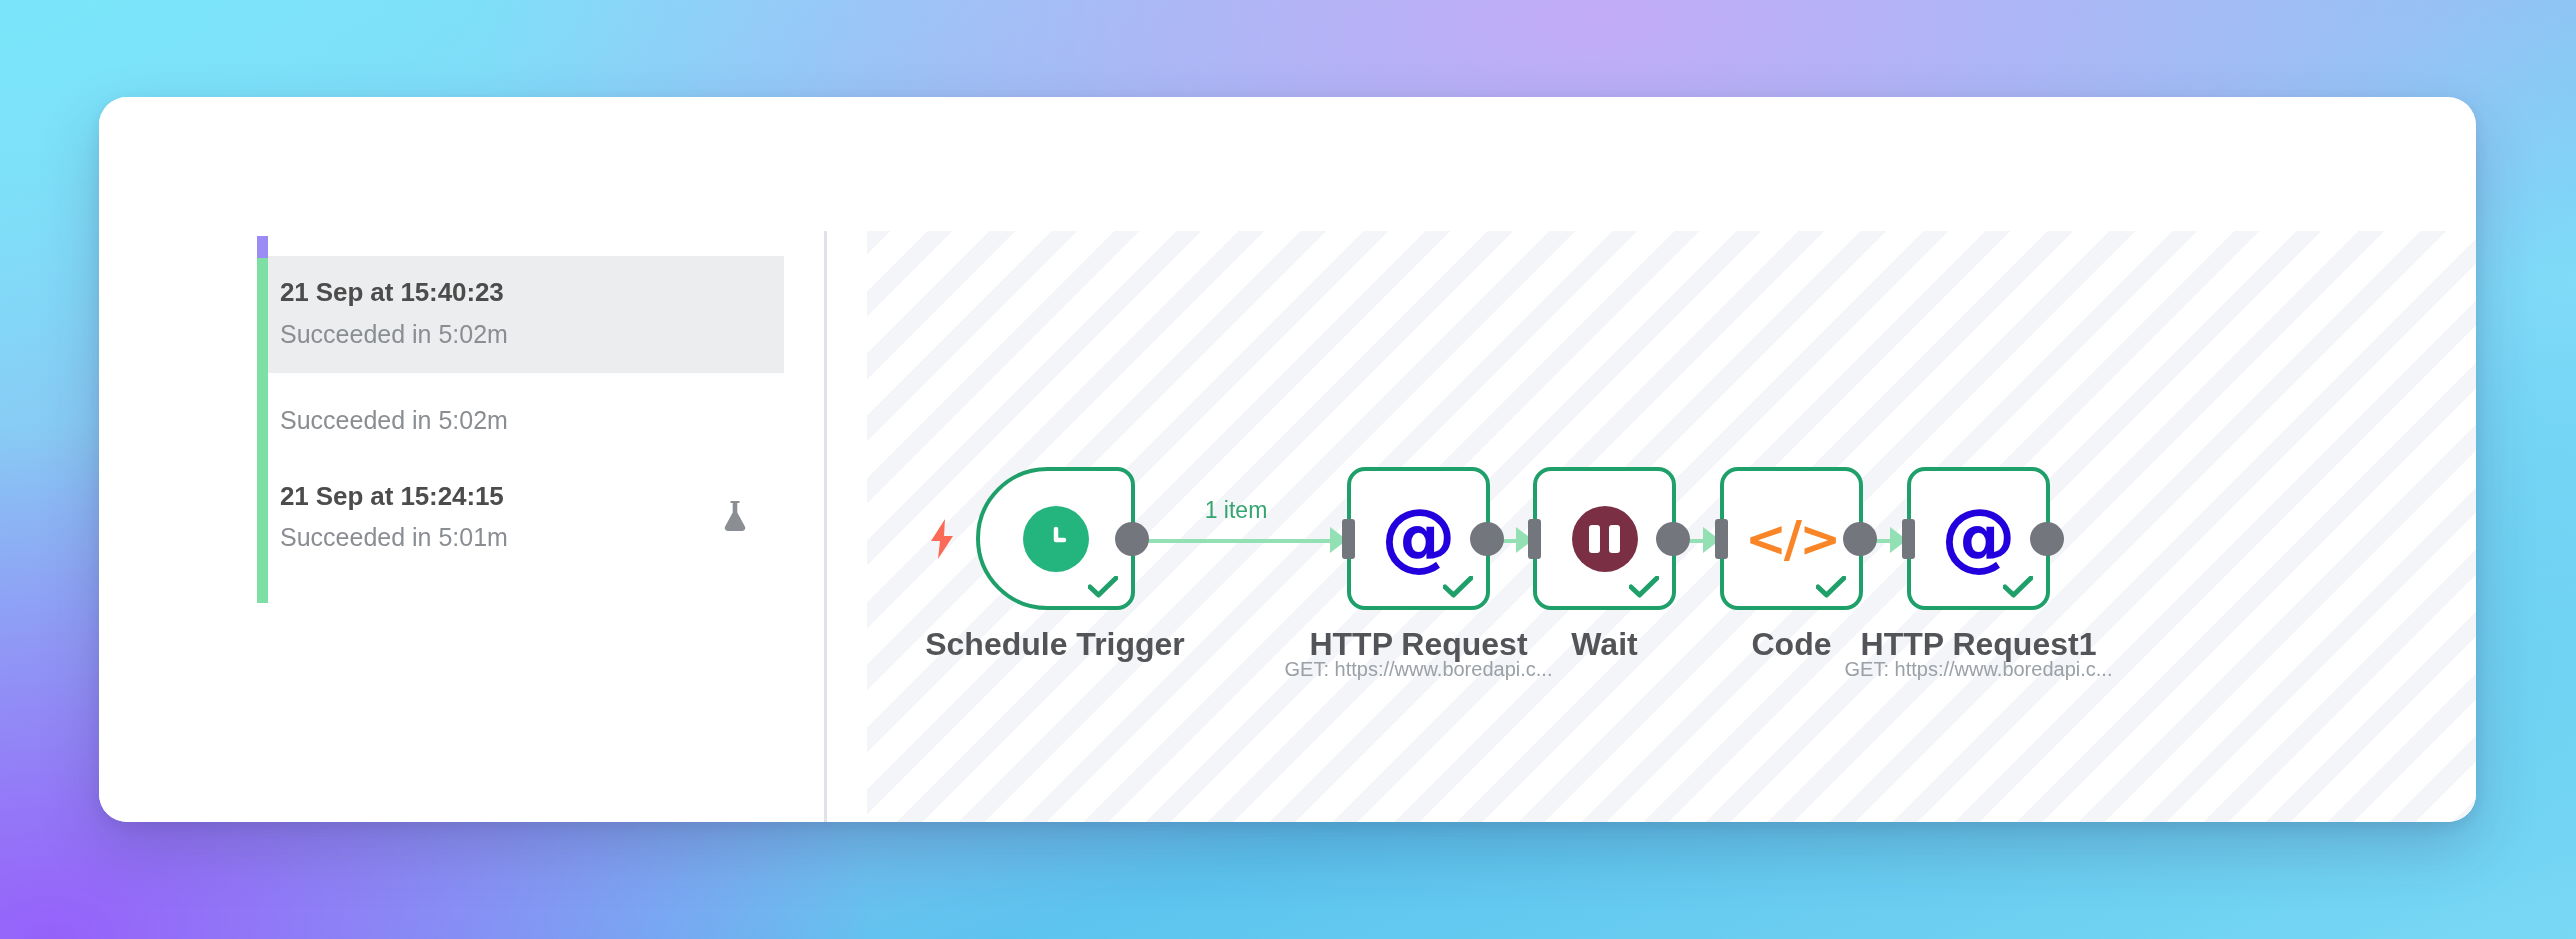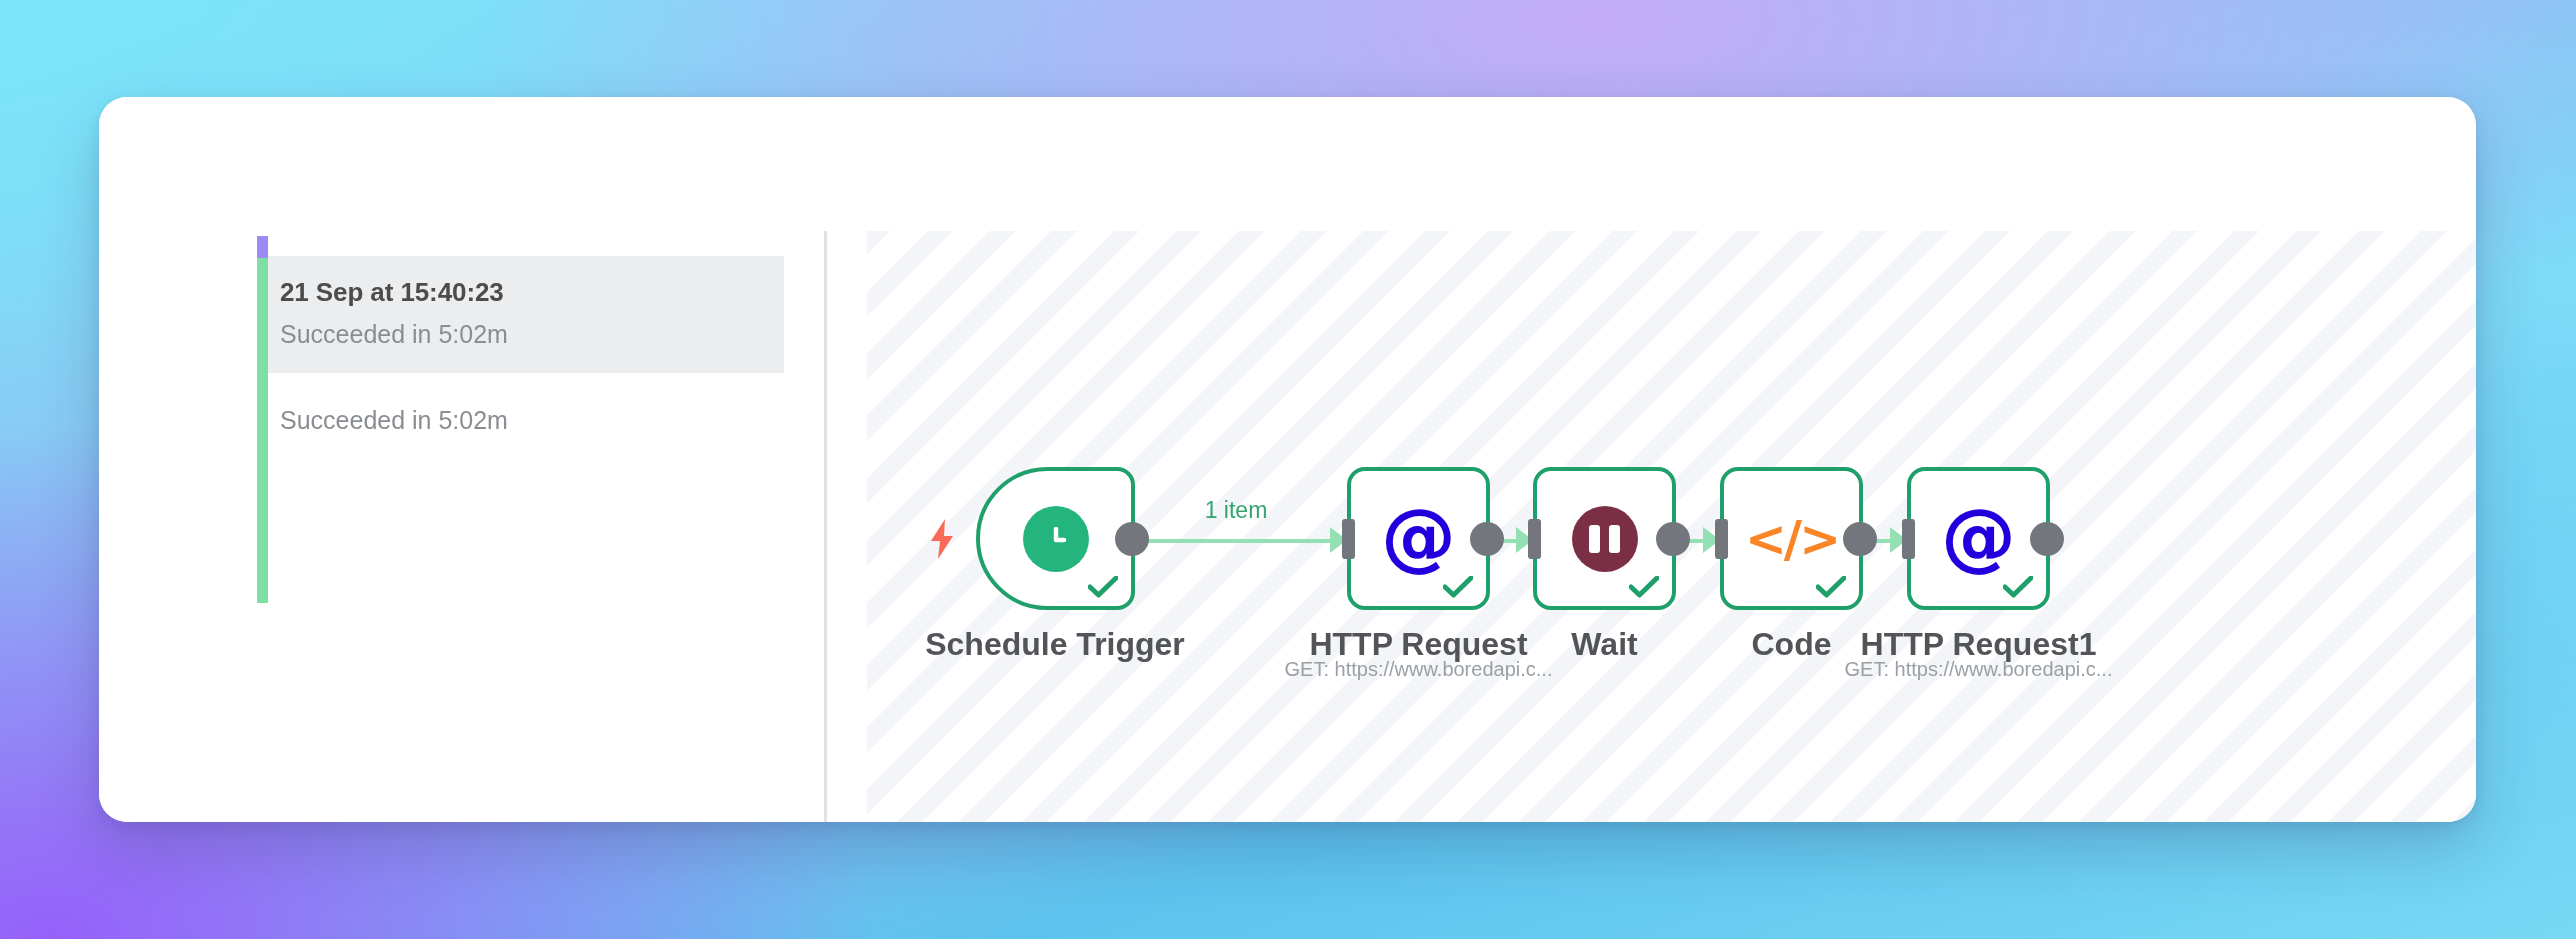--- a/index.html
+++ b/index.html
@@ -206,20 +206,29 @@
 
       <div class="exec-item selected">
         <div class="exec-time">21 Sep at 15:40:23</div>
         <div class="exec-status">Succeeded in 5:02m</div>
       </div>
 
       <div class="exec-item">
         <div class="exec-status">Succeeded in 5:02m</div>
       </div>
 
+      <div class="exec-item">
+        <div class="exec-time">21 Sep at 15:24:15</div>
+        <div class="exec-status">Succeeded in 5:01m</div>
+        <div class="flask-slot">
+          <svg width="30" height="34" viewBox="0 0 30 34">
+            <path d="M10.5 2 h9 v2 h-2.2 v9.4 l7.6 14.2 a3 3 0 0 1 -2.6 4.4 H7.7 a3 3 0 0 1 -2.6 -4.4 l7.6 -14.2 V4 H10.5 z" fill="#8b8f94"></path>
+          </svg>
+        </div>
+      </div>
 
     </div>
   </div>
 
   <div id="divider"></div>
 
   <div id="canvas">
     <div id="flow">
 
       <div class="conn" style="left:266px; width:205px;"></div>

